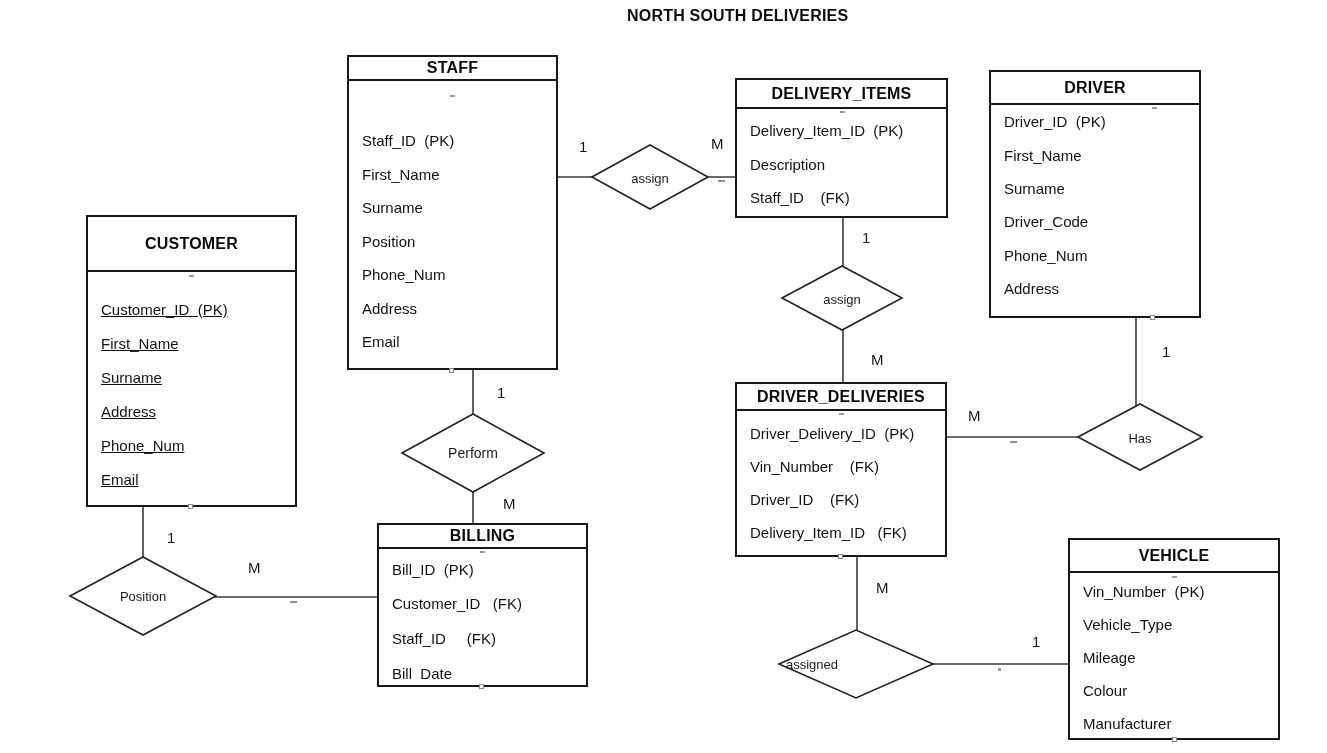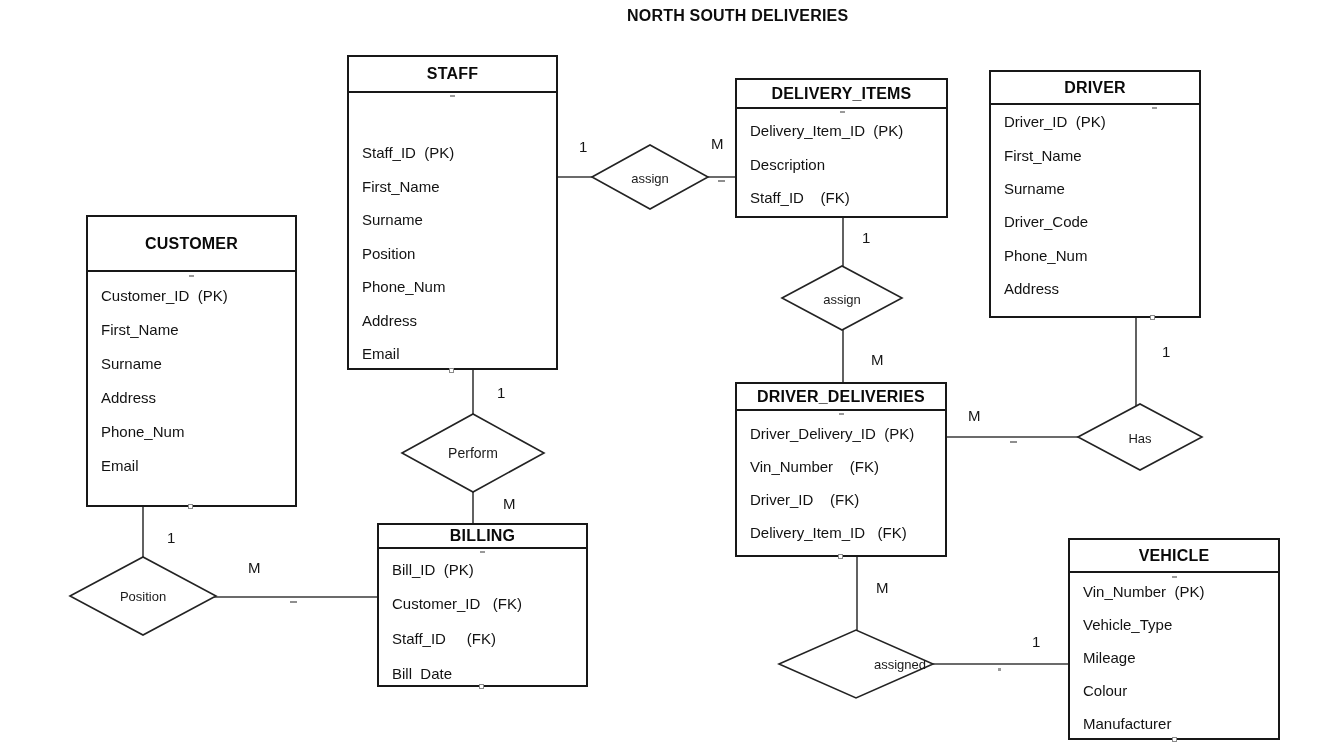--- a/index.html
+++ b/index.html
@@ -58,32 +58,32 @@
       <polygon points="782,298 842,266 902,298 842,330"></polygon>
       <polygon points="402,453 473,414 544,453 473,492"></polygon>
       <polygon points="70,596 143,557 216,596 143,635"></polygon>
       <polygon points="1078,437 1140,404 1202,437 1140,470"></polygon>
       <polygon points="779,664 856,630 933,664 856,698"></polygon>
     </g>
   </svg>
 
   <div class="entity" style="left:86px;top:215px;width:211px;height:292px;">
     <div class="ehead" style="height:55px;">CUSTOMER</div>
-    <div class="eattrs" style="padding-top:6px;--lh:34px;">
+    <div class="eattrs" style="padding-top:20px;text-decoration:underline;--lh:34px;">
         <div class="attr" style="height: 34px;">Customer_ID  (PK)</div>
         <div class="attr" style="height: 34px;">First_Name</div>
         <div class="attr" style="height: 34px;">Surname</div>
         <div class="attr" style="height: 34px;">Address</div>
         <div class="attr" style="height: 34px;">Phone_Num</div>
         <div class="attr" style="height: 34px;">Email</div>
       </div>
   </div>
 
   <div class="entity" style="left:347px;top:55px;width:211px;height:315px;">
-    <div class="ehead" style="height:36px;text-align:center;">STAFF</div>
+    <div class="ehead" style="height:24px;text-align:center;">STAFF</div>
     <div class="eattrs" style="padding-top:43px;--lh:33.5px;">
         <div class="attr" style="height: 33.5px;">Staff_ID  (PK)</div>
         <div class="attr" style="height: 33.5px;">First_Name</div>
         <div class="attr" style="height: 33.5px;">Surname</div>
         <div class="attr" style="height: 33.5px;">Position</div>
         <div class="attr" style="height: 33.5px;">Phone_Num</div>
         <div class="attr" style="height: 33.5px;">Address</div>
         <div class="attr" style="height: 33.5px;">Email</div>
       </div>
   </div>
@@ -138,21 +138,21 @@
         <div class="attr" style="height: 33px;">Colour</div>
         <div class="attr" style="height: 33px;">Manufacturer</div>
       </div>
   </div>
 
   <div class="dlabel" style="left:650px;top:178px;">assign</div>
   <div class="dlabel" style="left:842px;top:299px;">assign</div>
   <div class="dlabel" style="left:473px;top:453px;font-size:14px;">Perform</div>
   <div class="dlabel" style="left:143px;top:596px;">Position</div>
   <div class="dlabel" style="left:1140px;top:438px;">Has</div>
-  <div class="dlabel" style="left:900px;top:664px;">assigned</div>
+  <div class="dlabel" style="left:812px;top:664px;">assigned</div>
 
   <div class="card" style="left:579px;top:138px;">1</div>
   <div class="card" style="left:711px;top:135px;">M</div>
 
   <div class="card" style="left:862px;top:229px;">1</div>
   <div class="card" style="left:871px;top:351px;">M</div>
 
   <div class="card" style="left:497px;top:384px;">1</div>
   <div class="card" style="left:503px;top:495px;">M</div>
 

